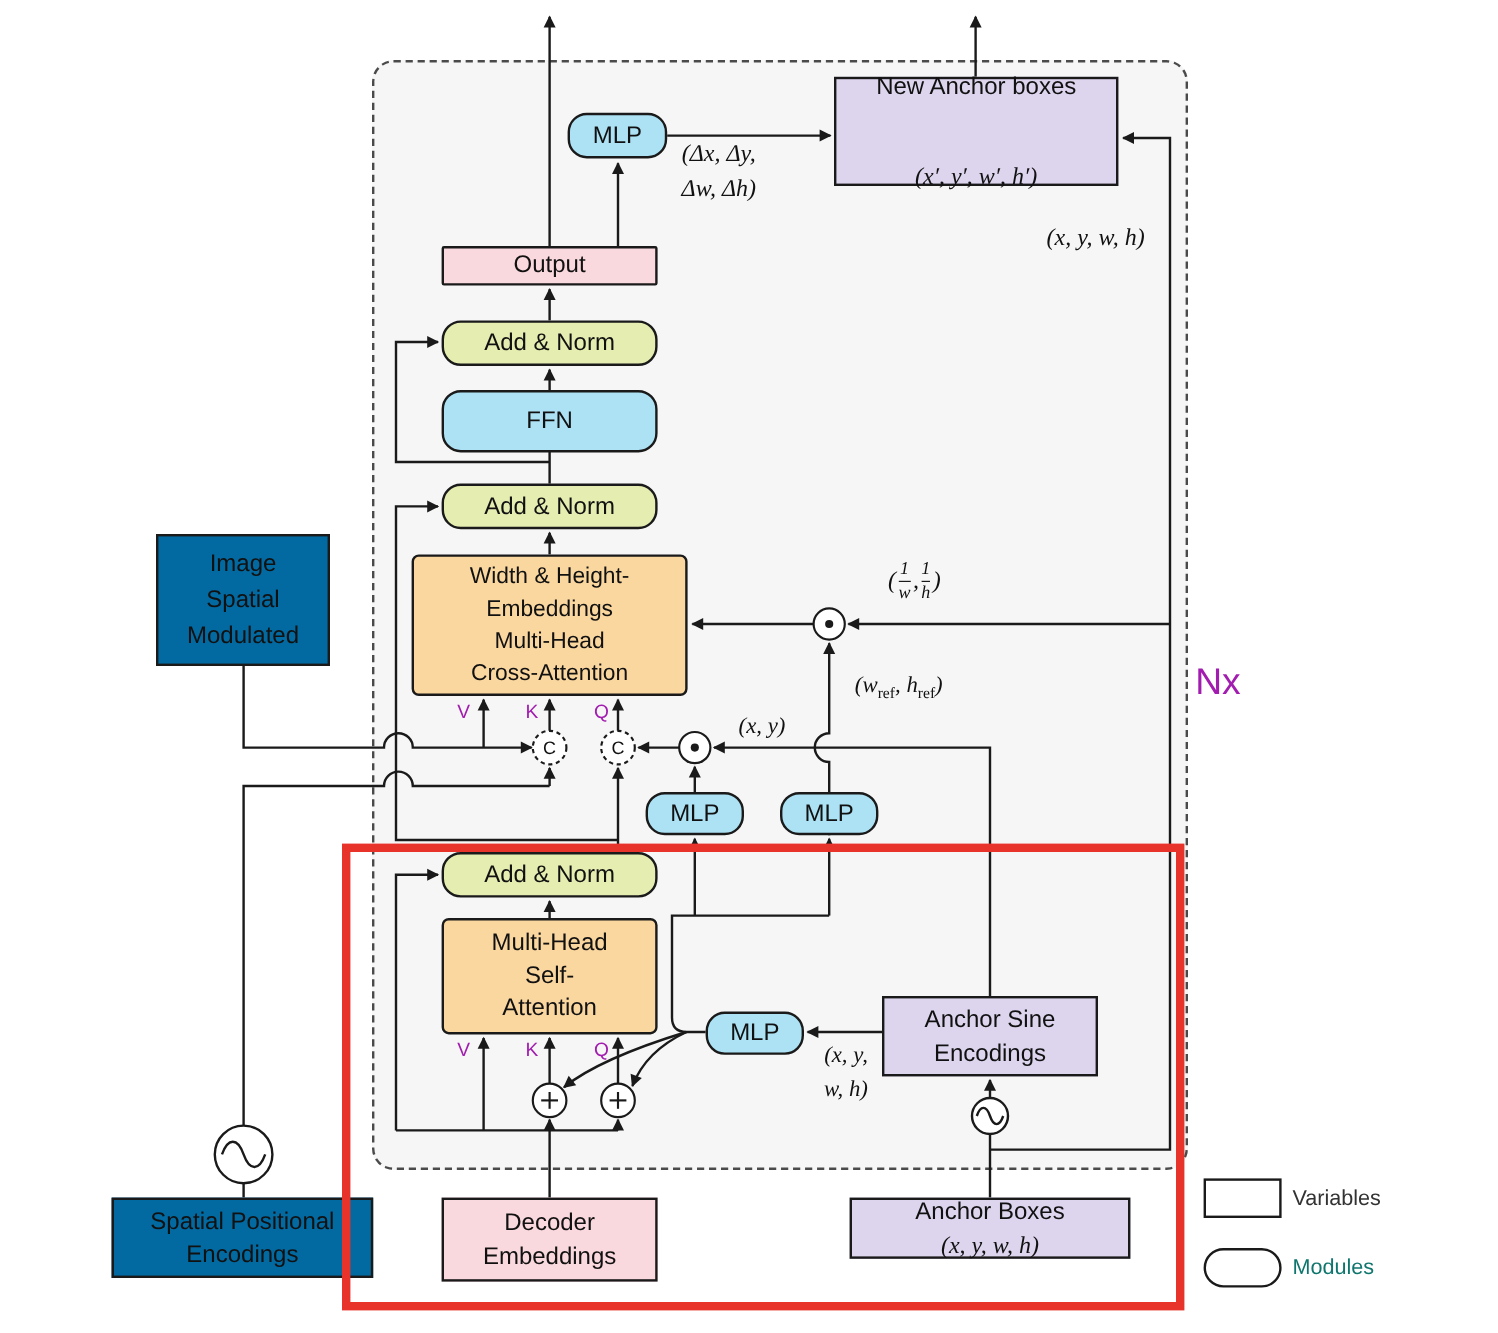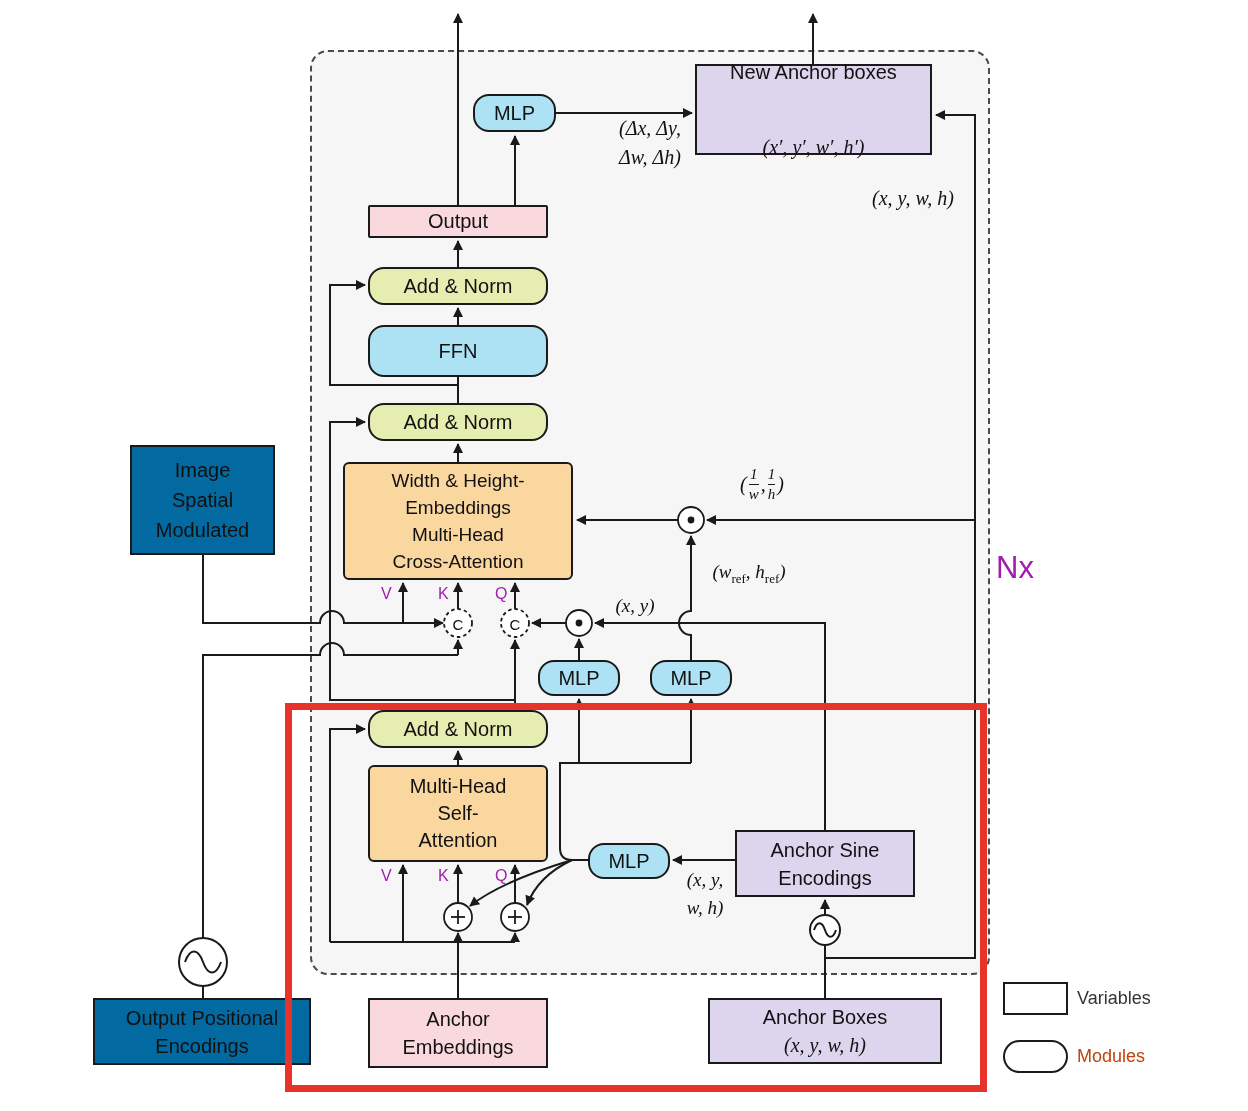--- a/index.html
+++ b/index.html
@@ -180,35 +180,35 @@
   <div class="box c-blue r10" style="left:588px;top:843px;width:82px;height:36px;font-size:20px;">
     <span>MLP</span>
   </div>
 
   <div class="box c-lav" style="left:735px;top:830px;width:180px;height:67px;font-size:20px;line-height:28px;">
     <span>Anchor Sine</span>
     <span>Encodings</span>
   </div>
 
   <div class="box c-gray" style="left:93px;top:998px;width:218px;height:67px;font-size:20px;line-height:28px;">
-    <span>Output Positional</span>
+    <span>Spatial Positional</span>
     <span>Encodings</span>
   </div>
 
   <div class="box c-pink" style="left:368px;top:998px;width:180px;height:70px;font-size:20px;line-height:28px;">
-    <span>Anchor</span>
+    <span>Decoder</span>
     <span>Embeddings</span>
   </div>
 
-  <div class="box c-lav" style="left:708px;top:998px;width:234px;height:66px;font-size:20px;line-height:28px;">
+  <div class="box c-lav" style="left:708px;top:998px;width:234px;height:51px;font-size:20px;line-height:28px;">
     <span>Anchor Boxes</span>
     <span style="font-family:'Liberation Serif',serif;font-style:italic;">(x, y, w, h)</span>
   </div>
 
-  <div class="mathlab" style="left:584px;top:114px;width:132px;font-size:20px;">
+  <div class="mathlab" style="left:533px;top:114px;width:132px;font-size:20px;">
     <div>(Δx, Δy,</div>
     <div>Δw, Δh)</div>
   </div>
 
   <div class="mathlab" style="left:843px;top:184px;width:140px;font-size:20px;">(x, y, w, h)</div>
 
   <div class="mathlab" style="left:716px;top:460px;width:92px;height:48px;font-size:20px;display:flex;align-items:center;justify-content:center;">
     <span>(</span>
     <span class="frac">
       <span class="num">1</span>
@@ -239,17 +239,17 @@
 
   <div class="slab" style="left:381px;top:867px;font-size:16px;">V</div>
   <div class="slab" style="left:438px;top:867px;font-size:16px;">K</div>
   <div class="slab" style="left:495px;top:867px;font-size:16px;">Q</div>
 
   <div class="slab" style="left:996px;top:550px;font-size:31px;">Nx</div>
 
   <div class="legend-swatch" style="left:1003px;top:982px;width:65px;height:33px;"></div>
   <div class="slab" style="left:1077px;top:988px;font-size:18px;color:#333;">Variables</div>
   <div class="legend-swatch r17" style="left:1003px;top:1040px;width:65px;height:33px;"></div>
-  <div class="slab" style="left:1077px;top:1046px;font-size:18px;color:#c2410c;">Modules</div>
+  <div class="slab" style="left:1077px;top:1046px;font-size:18px;color:#0f766e;">Modules</div>
 
   <div class="redbox"></div>
 
 </div>
 
 </body></html>

